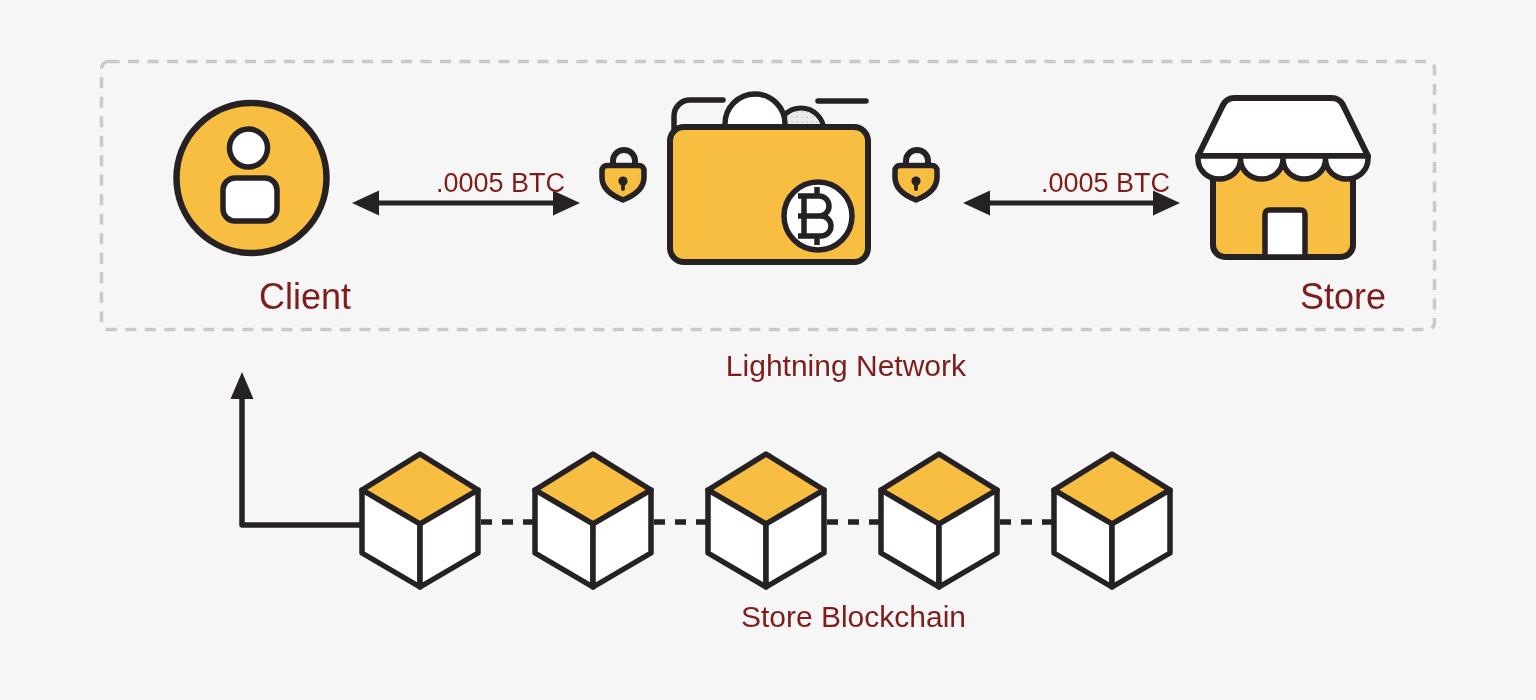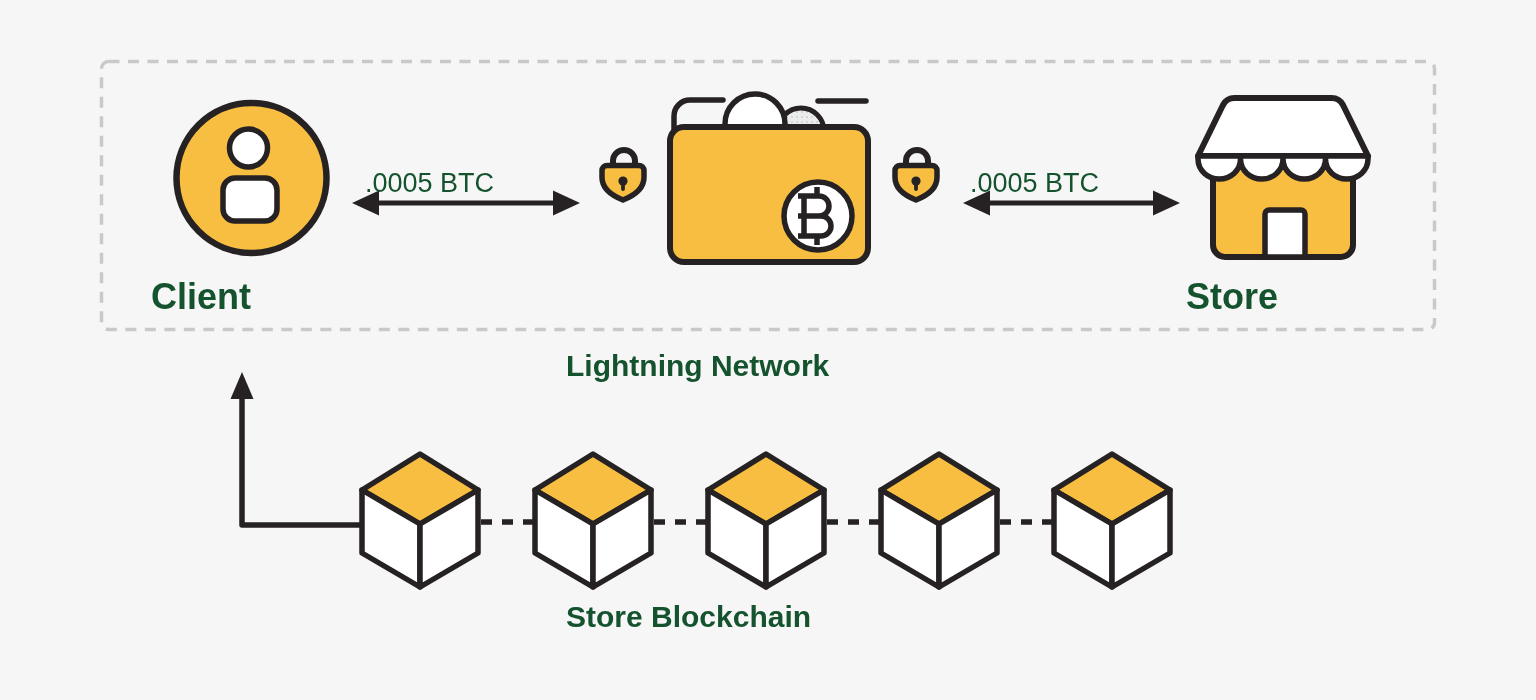--- a/index.html
+++ b/index.html
@@ -5,24 +5,24 @@
   html,body{margin:0;padding:0;}
   body{
     width:1536px;height:700px;
     background:#f6f6f7;
     font-family:"Liberation Sans","DejaVu Sans",sans-serif;
     position:relative;overflow:hidden;
   }
   .stage{position:absolute;left:0;top:0;width:1536px;height:700px;}
   svg.layer{position:absolute;left:0;top:0;}
   .lbl{
-    position:absolute;color:#14532d;text-align:left;
+    position:absolute;color:#7f1d1d;text-align:right;
     line-height:1.05;white-space:nowrap;
   }
-  .lbl.bold{font-weight:bold;}
+  .lbl.bold{font-weight:normal;}
   #client-label  {left:151px;top:278px;width:200px;font-size:36px;}
   #store-label   {left:1186px;top:278px;width:200px;font-size:36px;}
   #btc-left      {left:365px;top:169px;width:200px;font-size:27px;}
   #btc-right     {left:970px;top:169px;width:200px;font-size:27px;}
   #lightning-label{left:566px;top:350px;width:400px;font-size:30px;}
   #blockchain-label{left:566px;top:601px;width:400px;font-size:30px;}
 </style>
 </head>
 <body>
 

